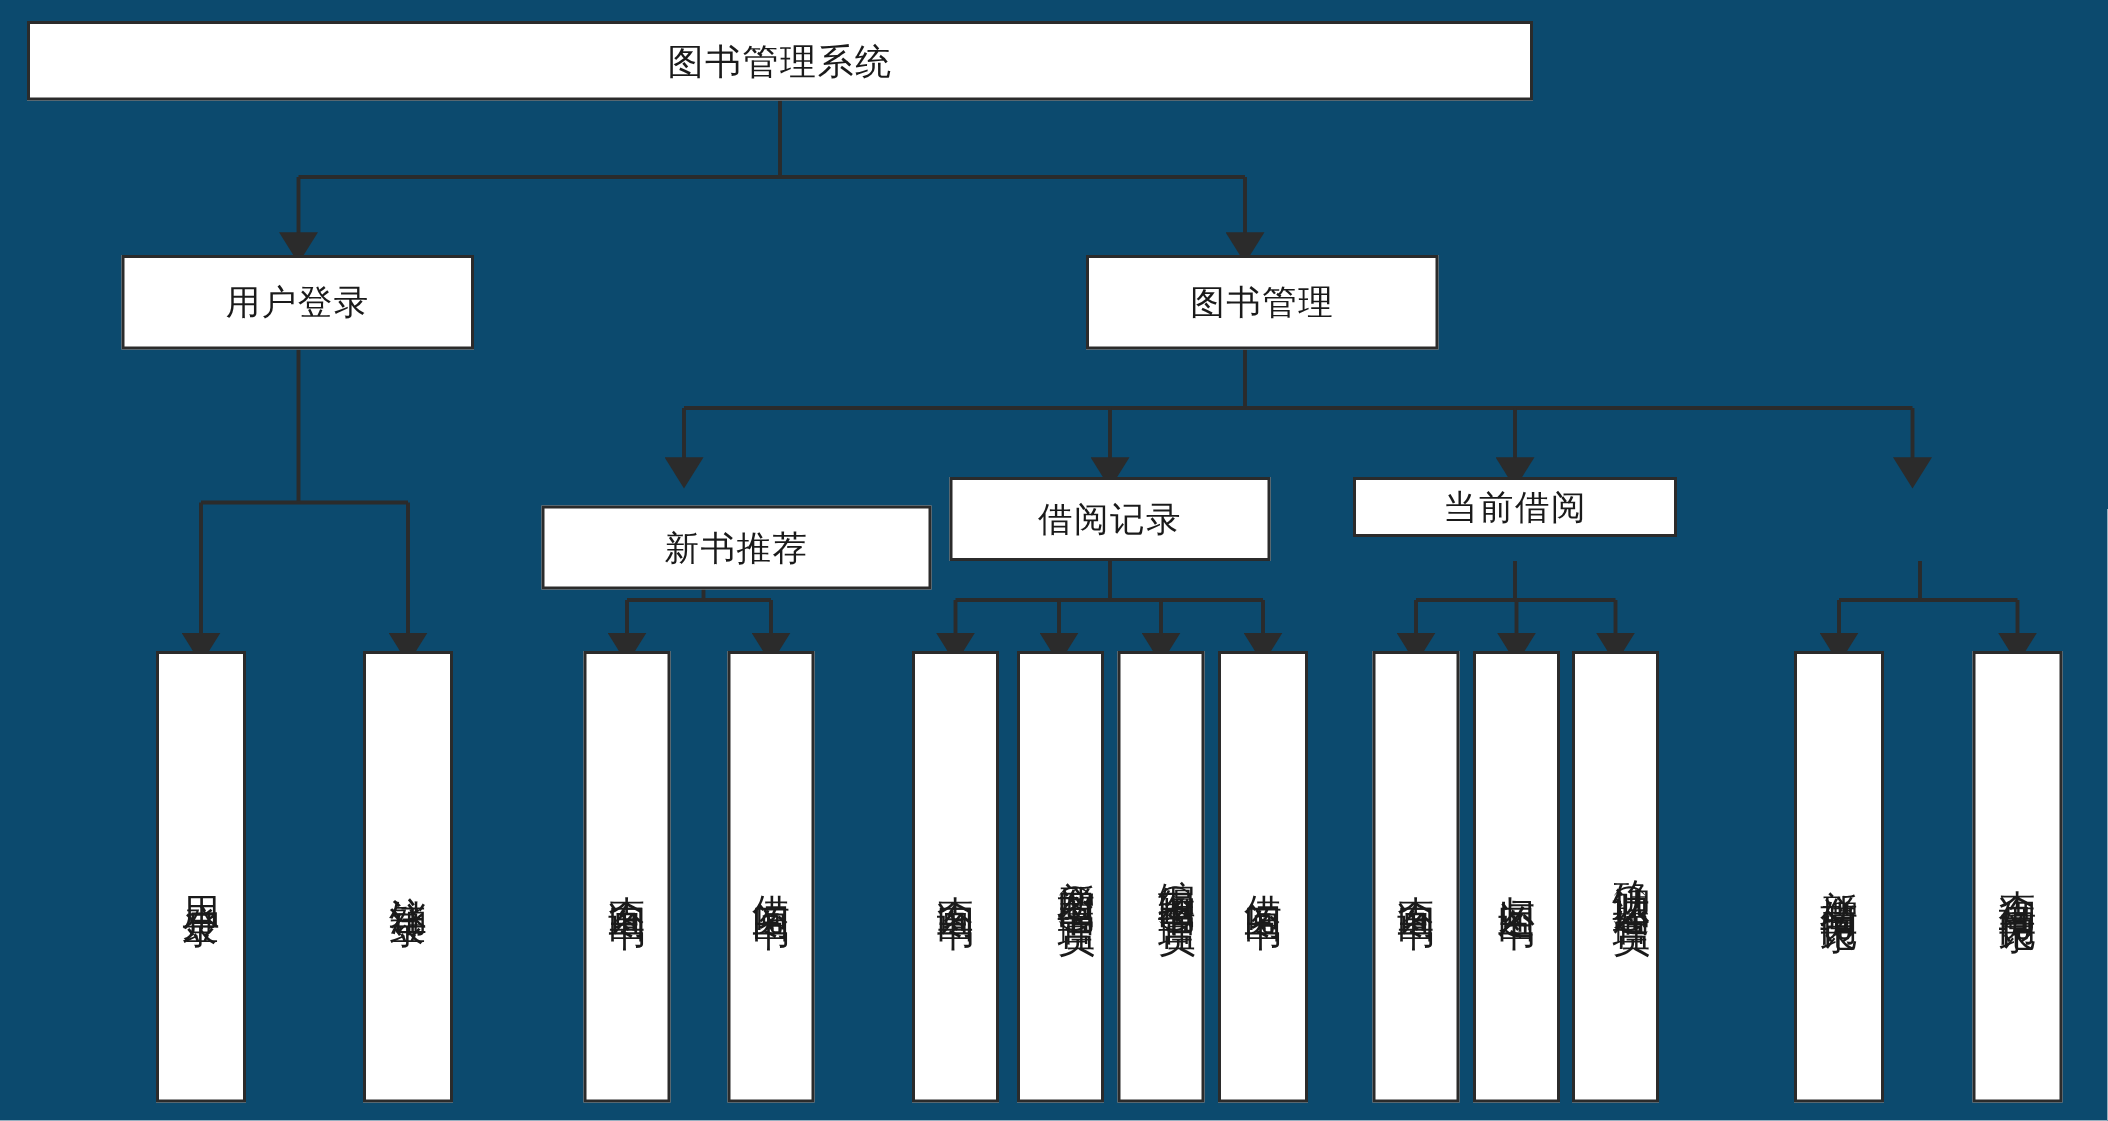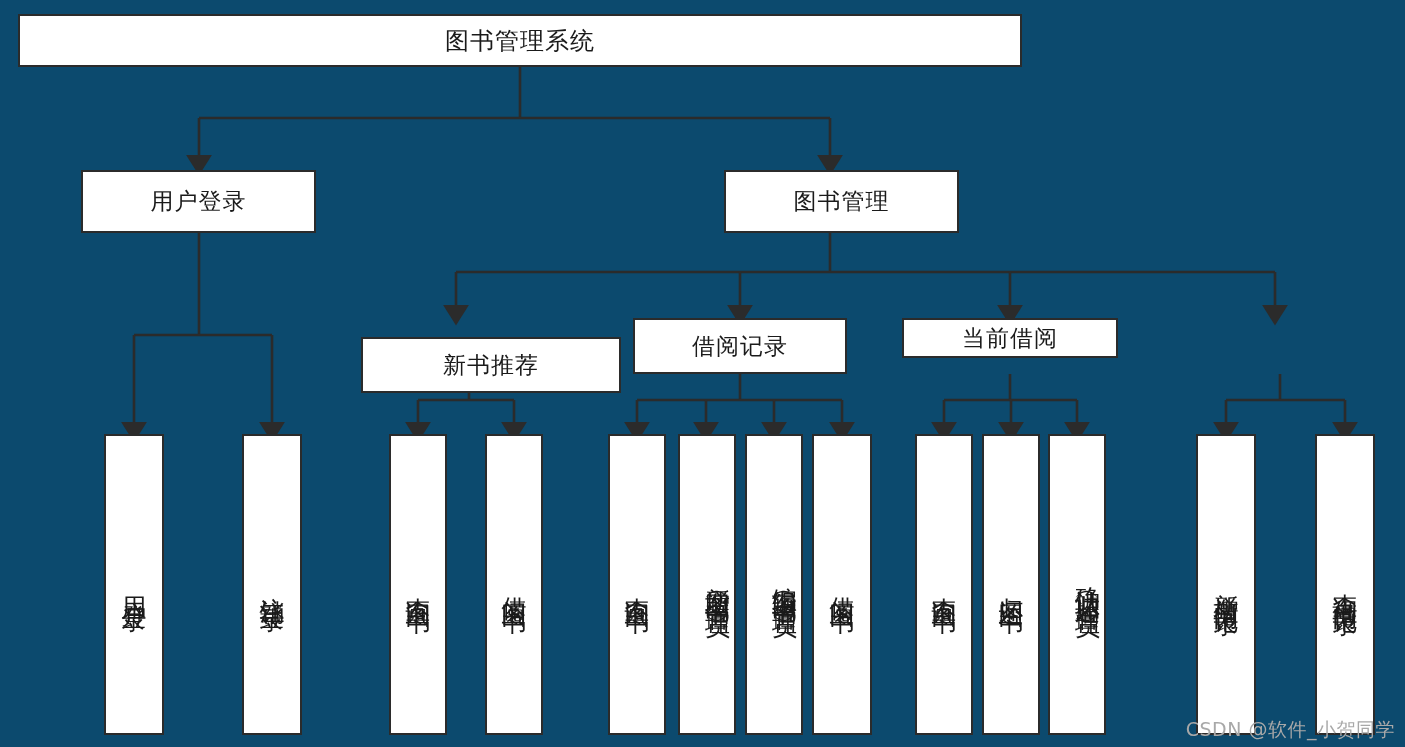--- a/index.html
+++ b/index.html
@@ -177,15 +177,14 @@
   </div>
 
   <div class="node v mid" style="left:1196px; top:434px; width:60px; height:301px;">
     <span class="vtext">新增借阅记录</span>
   </div>
 
   <div class="node v mid" style="left:1315px; top:434px; width:60px; height:301px;">
     <span class="vtext">查询借阅记录</span>
   </div>
 
-  <div id="watermark">CSDN @软件_小贺同学</div>
 
 </div>
 
 </body></html>

